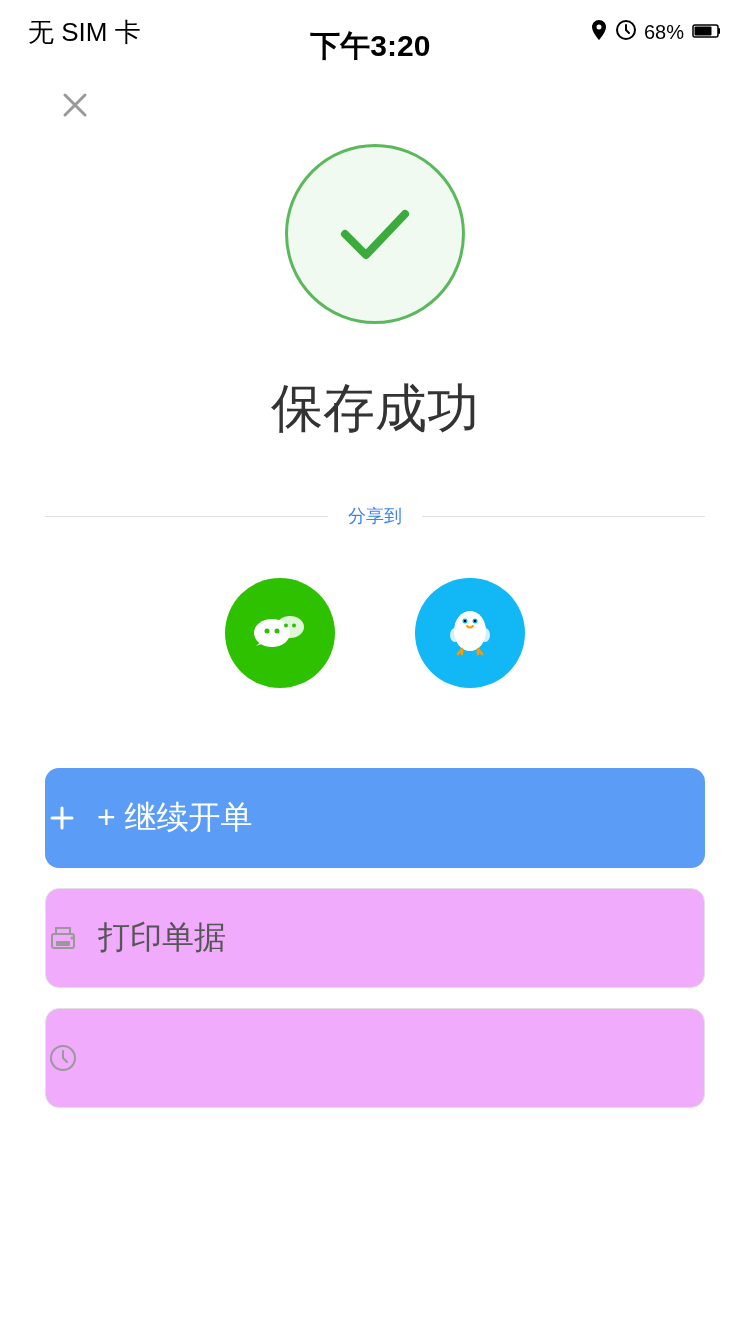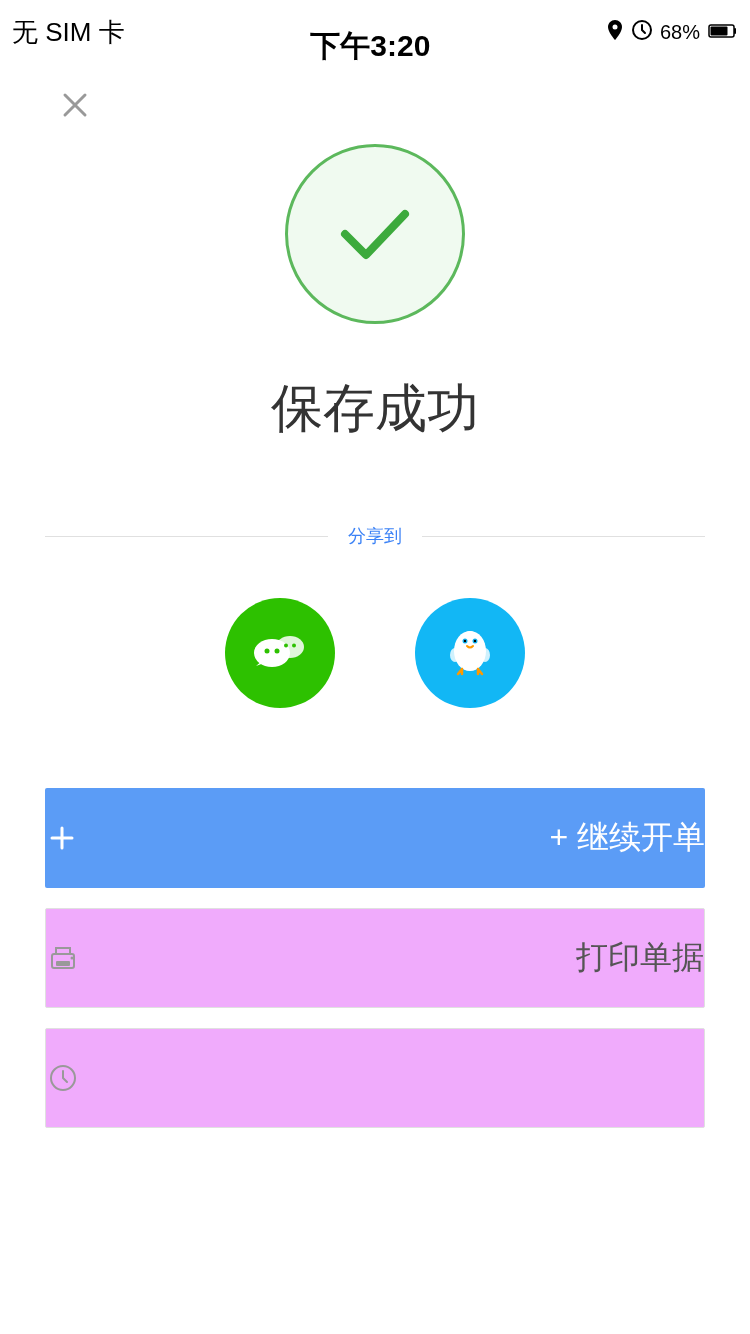--- a/index.html
+++ b/index.html
@@ -14,21 +14,21 @@
       position: relative;
     }
 
     
     .status-bar {
       width: 750px;
       height: 64px;
       display: flex;
       align-items: center;
       justify-content: space-between;
-      padding: 0 12px;
+      padding: 0 28px;
       background: #fff;
     }
     .status-left {
       display: flex;
       align-items: center;
       gap: 10px;
       font-size: 26px;
       color: #000;
       font-weight: 500;
     }
@@ -86,21 +86,21 @@
     .success-circle svg {
       width: 90px;
       height: 90px;
     }
 
     
     .success-title {
       font-size: 52px;
       font-weight: 400;
       color: #333;
-      margin-bottom: 80px;
+      margin-bottom: 60px;
     }
 
     
     .share-divider {
       width: 660px;
       display: flex;
       align-items: center;
       gap: 20px;
       margin-bottom: 50px;
     }
@@ -144,24 +144,24 @@
     
     .action-buttons {
       width: 660px;
       display: flex;
       flex-direction: column;
       gap: 20px;
     }
     .action-btn {
       width: 100%;
       height: 100px;
-      border-radius: 2px;
-      display: flex;
-      align-items: center;
-      justify-content: space-between;
+      border-radius: 14px;
+      display: flex;
+      align-items: center;
+      justify-content: flex-start;
       gap: 18px;
       font-size: 32px;
       cursor: pointer;
       border: none;
     }
     .action-btn-primary {
       background: #5b9cf6;
       color: #fff;
     }
     .action-btn-secondary {

